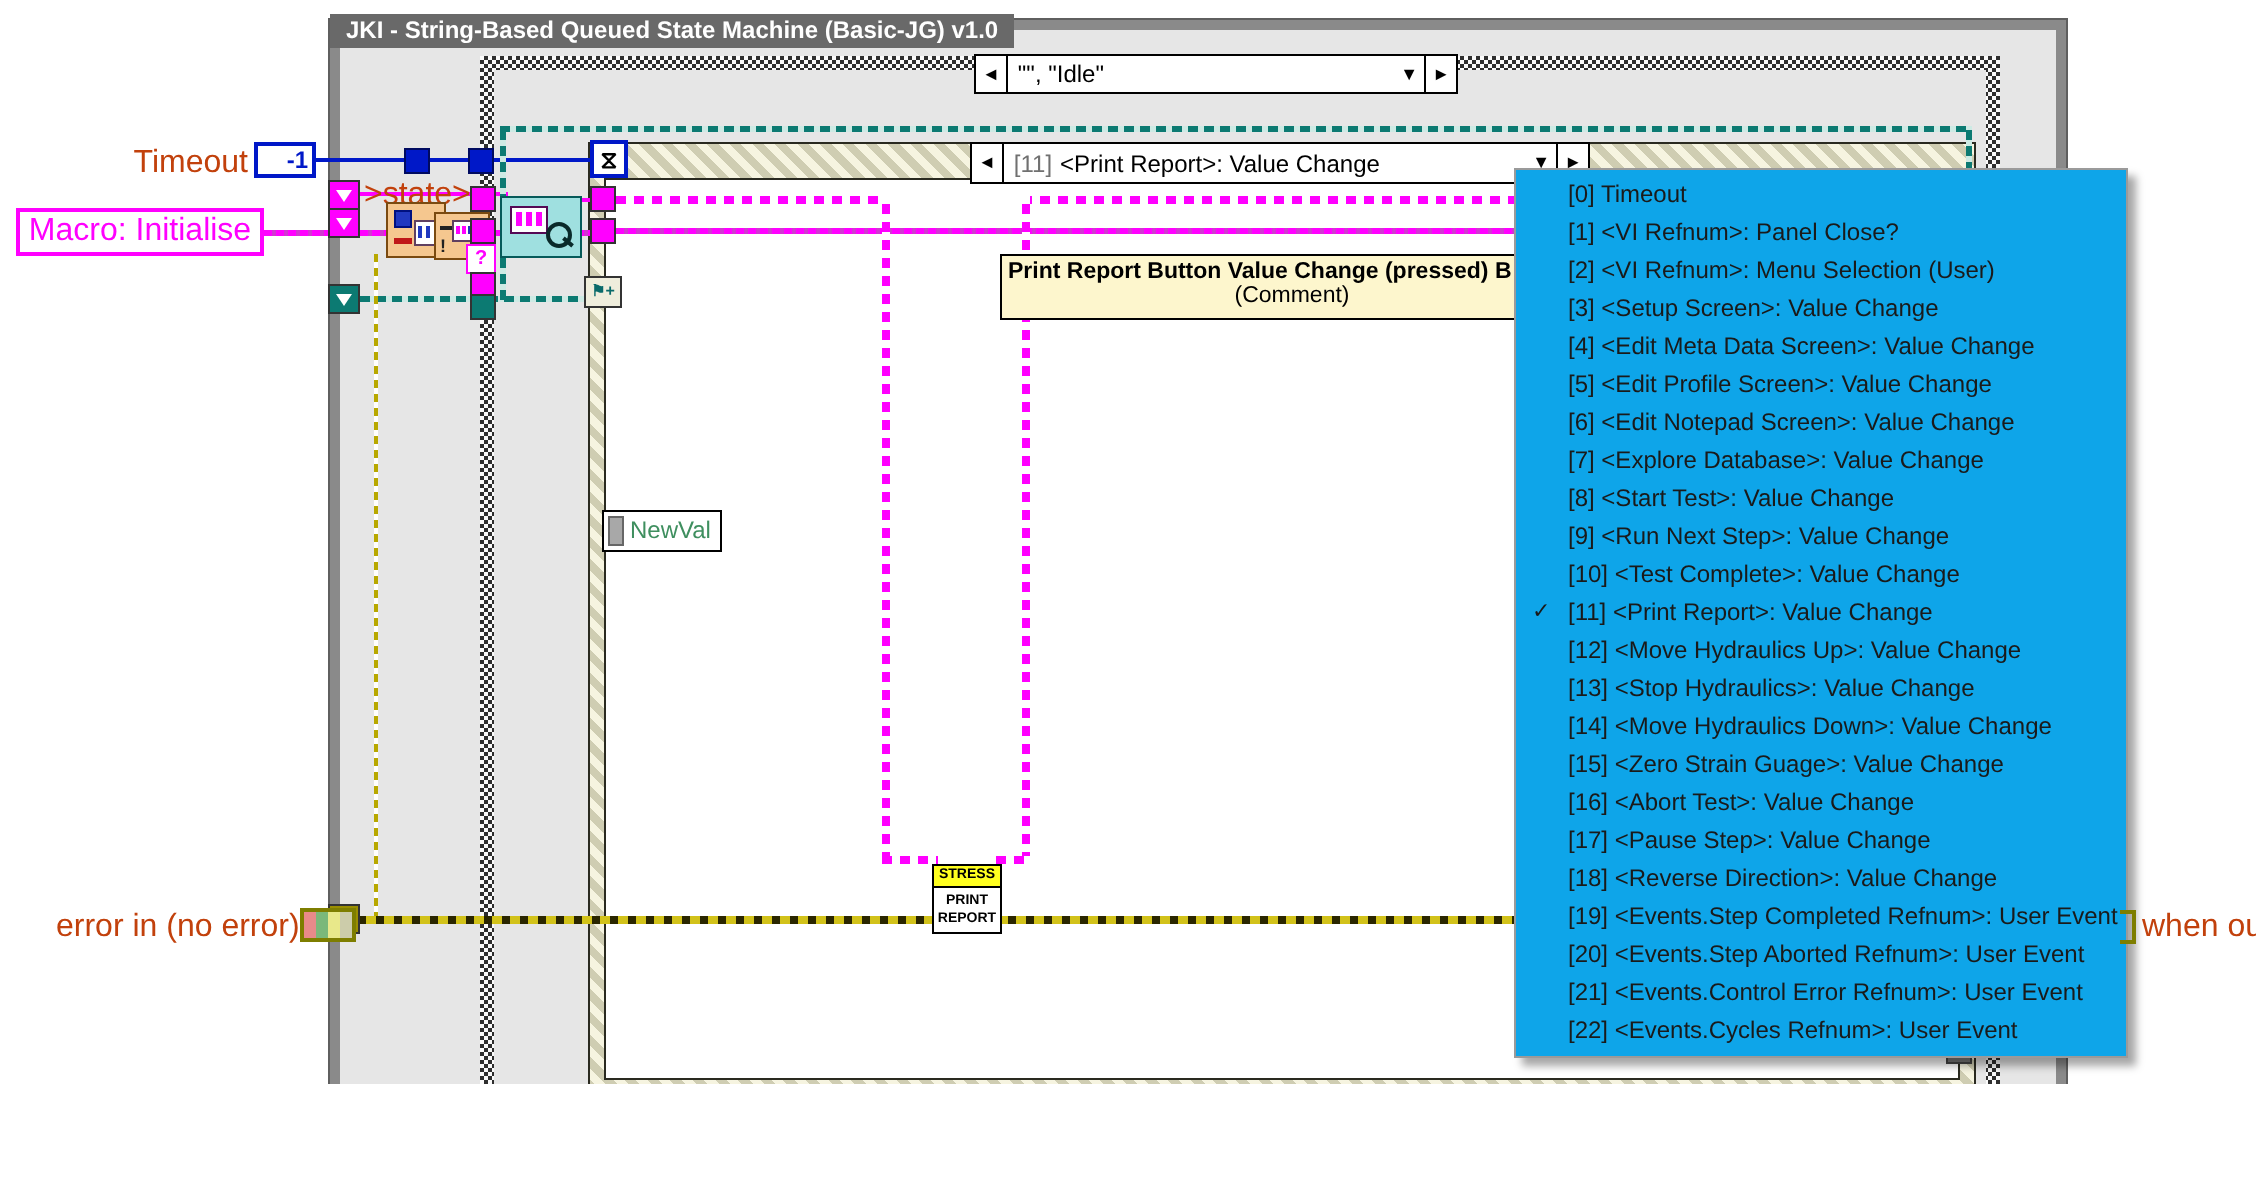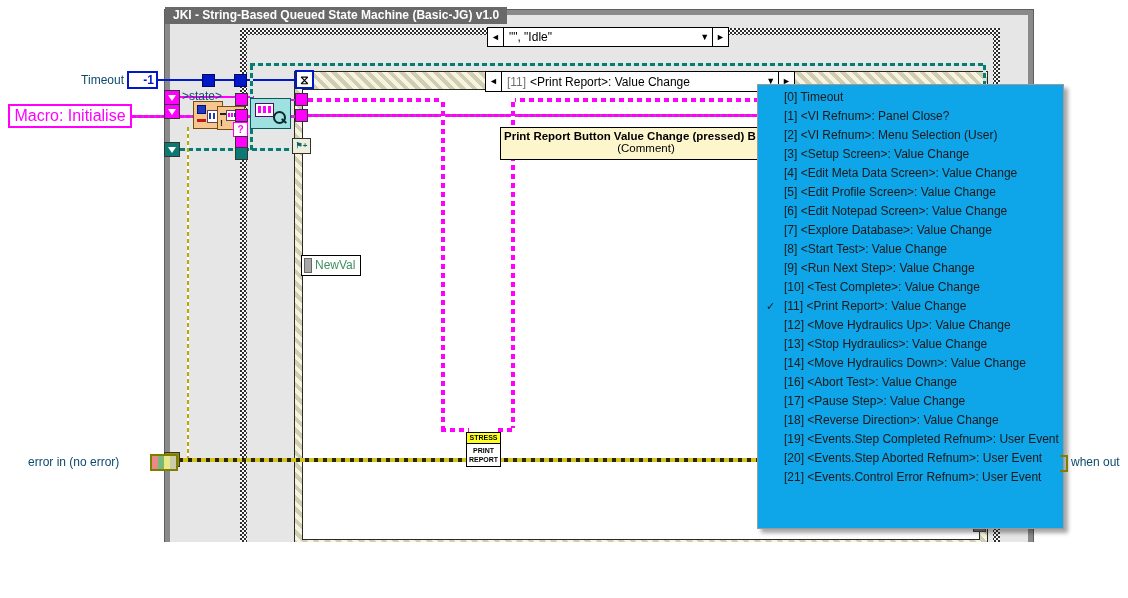--- a/index.html
+++ b/index.html
@@ -28,21 +28,21 @@
   .dashPv{background:repeating-linear-gradient(0deg,#ff00ff 0 5px,#ffffff 5px 9px);}
   .tealD{background:repeating-linear-gradient(90deg,#0c7a72 0 5px,#cdeae4 5px 8px);}
   .tealDv{background:repeating-linear-gradient(0deg,#0c7a72 0 5px,#cdeae4 5px 8px);}
   .errW{background:repeating-linear-gradient(90deg,#d2c21a 0 5px,#2a2600 5px 9px);}
   .yDv{background:repeating-linear-gradient(0deg,#b8a800 0 4px,#ffffff 4px 7px);}
   
   .n{z-index:3;}
   .sreg{width:14px;height:13px;border:1px solid #333;display:flex;align-items:center;justify-content:center;}
   .tri{width:0;height:0;border-left:4px solid transparent;border-right:4px solid transparent;border-top:6px solid #fff;}
   .tun{width:11px;height:11px;border:1px solid #333;}
-  .txt{font-size:12px;color:#0c4a6e;white-space:nowrap;}
+  .txt{font-size:16px;color:#c2410c;white-space:nowrap;}
   .const{background:#fff;display:flex;align-items:center;}
   .yellowbox{background:#fdf6cd;border:1px solid #000;}
   .icon{border:1px solid #7a4a10;background:#f5c78f;}
   .menu{background:#0ea5e9;border:1px solid #9a9a9a;box-shadow:4px 4px 4px rgba(0,0,0,.35);z-index:10;padding-top:3px;}
   .menu-item{position:relative;height:19px;line-height:19px;font-size:12px;color:#1a1a1a;padding-left:26px;white-space:nowrap;}
   .menu-item .chk{position:absolute;left:8px;top:0;font-size:11px;}
   .glass{border:2px solid #0018c8;background:#fff;display:flex;align-items:center;justify-content:center;}
 </style>
 </head>
 <body>
@@ -205,22 +205,24 @@
         <div class="menu-item"><span class="chk"></span><span>[5] &lt;Edit Profile Screen&gt;: Value Change</span></div>
         <div class="menu-item"><span class="chk"></span><span>[6] &lt;Edit Notepad Screen&gt;: Value Change</span></div>
         <div class="menu-item"><span class="chk"></span><span>[7] &lt;Explore Database&gt;: Value Change</span></div>
         <div class="menu-item"><span class="chk"></span><span>[8] &lt;Start Test&gt;: Value Change</span></div>
         <div class="menu-item"><span class="chk"></span><span>[9] &lt;Run Next Step&gt;: Value Change</span></div>
         <div class="menu-item"><span class="chk"></span><span>[10] &lt;Test Complete&gt;: Value Change</span></div>
         <div class="menu-item"><span class="chk">✓</span><span>[11] &lt;Print Report&gt;: Value Change</span></div>
         <div class="menu-item"><span class="chk"></span><span>[12] &lt;Move Hydraulics Up&gt;: Value Change</span></div>
         <div class="menu-item"><span class="chk"></span><span>[13] &lt;Stop Hydraulics&gt;: Value Change</span></div>
         <div class="menu-item"><span class="chk"></span><span>[14] &lt;Move Hydraulics Down&gt;: Value Change</span></div>
+        <div class="menu-item"><span class="chk"></span><span>[15] &lt;Zero Strain Guage&gt;: Value Change</span></div>
         <div class="menu-item"><span class="chk"></span><span>[16] &lt;Abort Test&gt;: Value Change</span></div>
         <div class="menu-item"><span class="chk"></span><span>[17] &lt;Pause Step&gt;: Value Change</span></div>
         <div class="menu-item"><span class="chk"></span><span>[18] &lt;Reverse Direction&gt;: Value Change</span></div>
         <div class="menu-item"><span class="chk"></span><span>[19] &lt;Events.Step Completed Refnum&gt;: User Event</span></div>
         <div class="menu-item"><span class="chk"></span><span>[20] &lt;Events.Step Aborted Refnum&gt;: User Event</span></div>
         <div class="menu-item"><span class="chk"></span><span>[21] &lt;Events.Control Error Refnum&gt;: User Event</span></div>
+        <div class="menu-item"><span class="chk"></span><span>[22] &lt;Events.Cycles Refnum&gt;: User Event</span></div>
       </div>
   </div>
 
 </div>
 
 </body></html>

